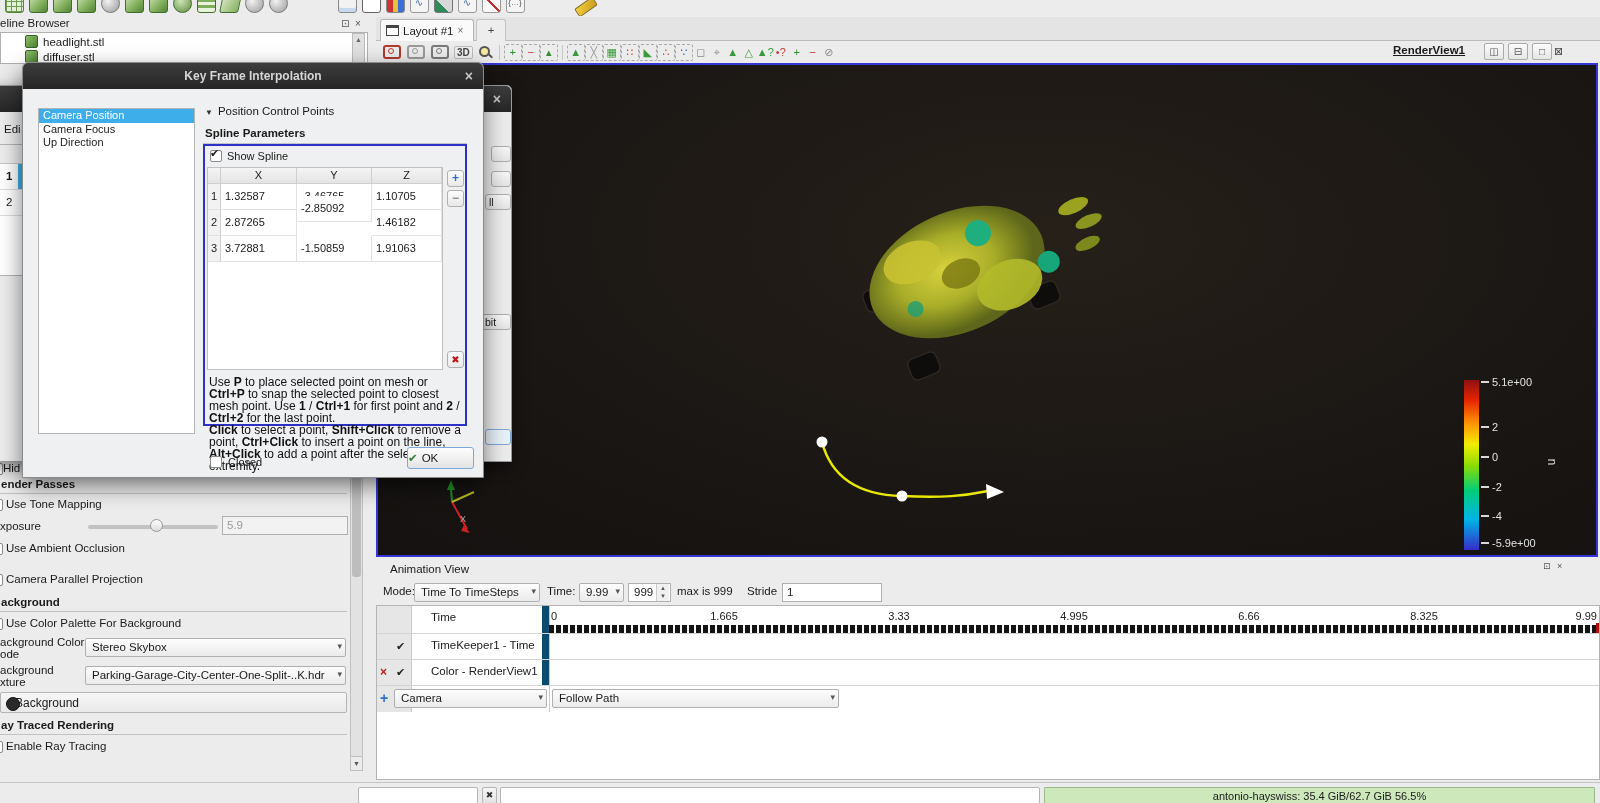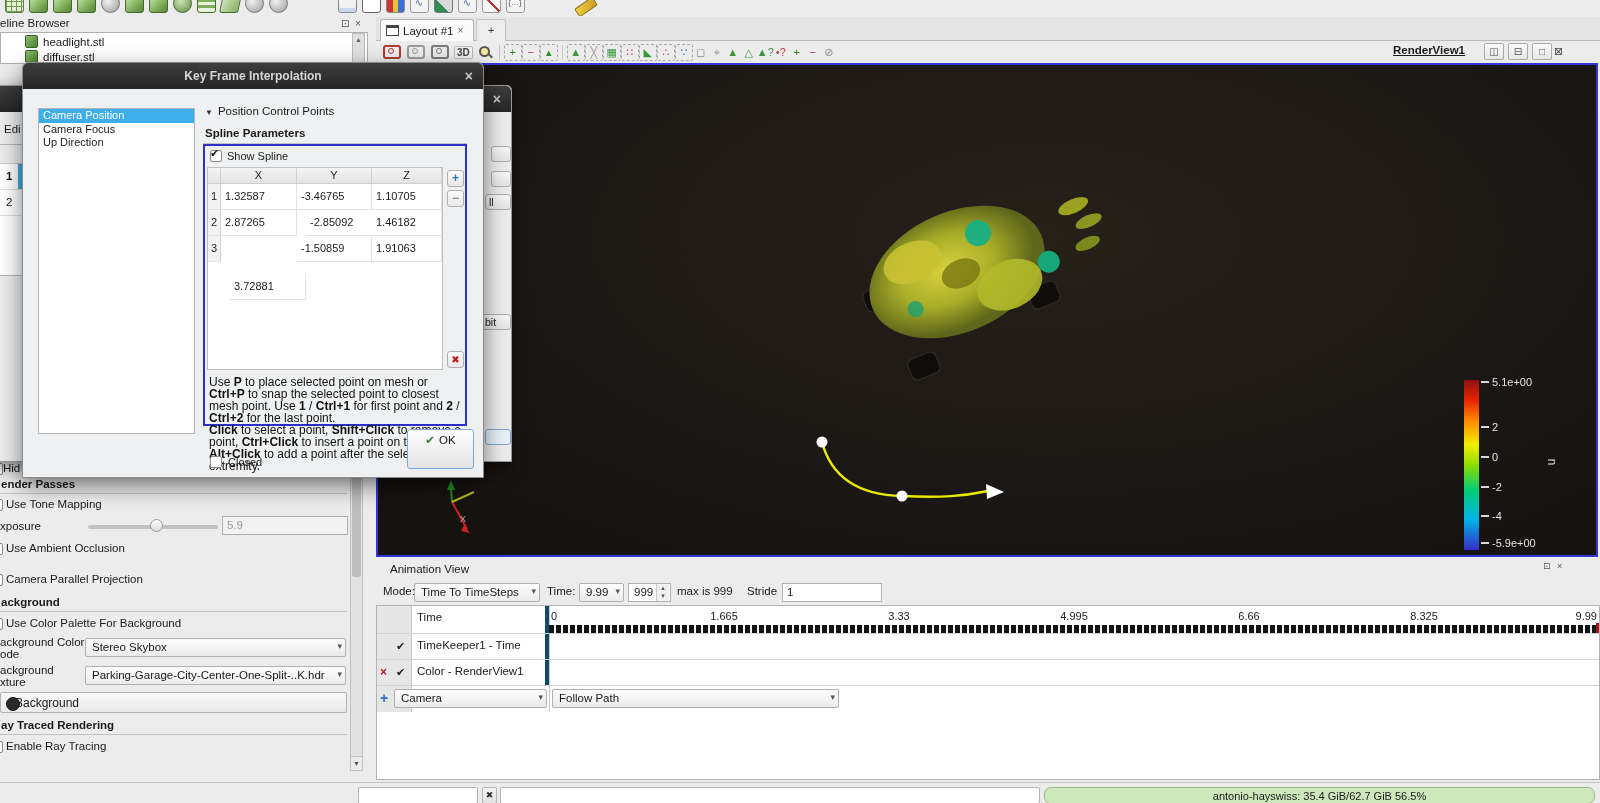--- a/index.html
+++ b/index.html
@@ -86,34 +86,34 @@
   .qcombo .ar{position:absolute;right:3px;top:2px;font-size:9px;color:#555}
   .qinput{position:absolute;height:19px;border:1px solid #b0b0b0;background:#fff;font-size:11.5px;box-sizing:border-box;padding:2px 4px 0 4px}
   .qlabel{position:absolute;font-size:11.5px;padding-top:4px}
   .qspin{position:absolute;height:19px;border:1px solid #b0b0b0;background:#fff;box-sizing:border-box;font-size:11.5px;padding:2px 14px 0 5px}
   .qspin .arrs{position:absolute;right:1px;top:0;width:12px;height:17px;border-left:1px solid #ccc;font-size:6px;color:#555;
                text-align:center;line-height:8px;background:#f0f0f0}
   #animtable{position:absolute;left:0px;top:48px;width:1224px;height:175px;background:#fff;border:1px solid #b4b4b4;box-sizing:border-box}
   .at-grayCol{position:absolute;left:0;top:0;width:34px;height:106px;background:#e6e6e6;border-right:1px solid #c8c8c8}
   .at-vline{position:absolute;left:172px;top:0;width:1px;height:106px;background:#c8c8c8}
   .at-row{position:absolute;left:0;width:1222px;border-bottom:1px solid #d4d4d4;box-sizing:border-box}
-  .at-cellname{position:absolute;left:34px;width:138px;height:100%;padding:5px 0 0 6px;box-sizing:border-box;font-size:11.5px;
-               border-right:4px solid #0c4a6e}
+  .at-cellname{position:absolute;left:34px;width:138px;height:100%;padding:5px 0 0 20px;box-sizing:border-box;font-size:11.5px;
+               border-right:7px solid #0c4a6e}
   .at-chk{position:absolute;left:19px;top:6px;font-size:11px;font-weight:bold;color:#222}
   .at-del{position:absolute;left:3px;top:5px;font-size:12px;font-weight:bold;color:#c01818}
   .at-add{position:absolute;left:3px;top:4px;font-size:14px;font-weight:bold;color:#2a6fd4}
   .tl-label{position:absolute;top:4px;font-size:11px;color:#222}
   .tl-ticks{position:absolute;left:172px;right:0;bottom:0;height:8px;
             background:repeating-linear-gradient(90deg,#141414 0 5px,#f8f8f8 5px 7px)}
   .tl-end{position:absolute;right:0;bottom:0;width:3px;height:10px;background:#b01010}
 
   
   #statusbar{position:absolute;left:0;top:782px;width:1600px;height:21px;background:#ececec;border-top:1px solid #c4c4c4;box-sizing:border-box}
   .sbbox{position:absolute;top:4px;height:17px;background:#fff;border:1px solid #b4b4b4;border-radius:2px;box-sizing:border-box}
-  #sb-mem{position:absolute;left:1044px;top:4px;width:551px;height:17px;border:1px solid #9cb98a;border-radius:7px;
+  #sb-mem{position:absolute;left:1044px;top:4px;width:551px;height:17px;border:1px solid #9cb98a;border-radius:1px;
           background:#cde9bc;box-sizing:border-box;text-align:center;font-size:11px;padding-top:2px;color:#1a1a1a;overflow:hidden}
   #sb-abort{position:absolute;left:482px;top:4px;width:15px;height:17px;border:1px solid #b4b4b4;border-radius:2px;
             background:linear-gradient(#f6f6f6,#e2e2e2);box-sizing:border-box;text-align:center;font-size:9px;color:#333;line-height:15px}
 
   
   #props{position:absolute;left:0;top:440px;width:368px;height:343px;overflow:hidden}
   .prow{position:absolute;left:6px;font-size:11.5px;white-space:nowrap}
   .phead{position:absolute;left:0;width:346px;font-weight:bold;font-size:11.5px;border-bottom:1px solid #c2c2c2;padding:0 0 3px 1px}
   .chk{position:absolute;width:12px;height:12px;background:#fff;border:1px solid #8a8a8a;border-radius:2px;box-sizing:border-box}
   .chk.on::after{content:"✔";position:absolute;left:0;top:-3px;font-size:11px;color:#1a1a1a;font-weight:bold}
@@ -158,22 +158,22 @@
   .kf-th{position:absolute;top:0;height:16px;background:linear-gradient(#f4f4f4,#e4e4e4);border-right:1px solid #cfcfcf;border-bottom:1px solid #cfcfcf;
          text-align:center;font-size:11px;box-sizing:border-box;padding-top:1px}
   .kf-td{position:absolute;height:26px;border-right:1px solid #e2e2e2;border-bottom:1px solid #e2e2e2;font-size:11px;
          box-sizing:border-box;padding:6px 0 0 4px;background:#fff;white-space:nowrap}
   .kf-num{background:#f2f2f2;border-right:1px solid #cfcfcf;text-align:center;padding-left:0}
   .sidebtn{position:absolute;left:242px;width:17px;height:17px;border:1px solid #b0b0b0;border-radius:3px;
            background:linear-gradient(#fcfcfc,#e8e8e8);text-align:center;line-height:15px;font-weight:bold;font-size:12px;box-sizing:border-box}
   #kf-help{position:absolute;left:4px;top:230px;width:252px;font-size:12px;line-height:12px;color:#111}
   #kf-closed{position:absolute;left:5px;top:310px;font-size:11px}
   #kf-closed .chk{position:static;display:inline-block;vertical-align:-2px;margin-right:6px}
-  #kf-ok{position:absolute;right:9px;bottom:8px;width:67px;height:40px;border:1px solid #7ca8d8;border-radius:3px;
-         background:linear-gradient(#fdfdfd,#e4e4e4);box-sizing:border-box;text-align:center;font-size:11.5px;padding-top:3px}
+  #kf-ok{position:absolute;right:9px;bottom:8px;width:67px;height:22px;border:1px solid #7ca8d8;border-radius:3px;
+         background:linear-gradient(#fdfdfd,#e4e4e4);box-sizing:border-box;font-size:11.5px;padding-top:3px}
   #kf-ok .okic{color:#2f7d2f;font-weight:bold;margin-right:4px}
 </style>
 </head>
 <body>
 
 <div id="app">
 
   
   <div id="toolbar-top">
       <span class="ti ti-grid"></span>
@@ -511,24 +511,24 @@
               <div class="kf-th" style="left: 0px; width: 13px;"></div>
               <div class="kf-th" style="left: 13px; width: 76px;">X</div>
               <div class="kf-th" style="left: 89px; width: 75px;">Y</div>
               <div class="kf-th" style="left: 164px; width: 70px;">Z</div>
               <div class="kf-td kf-num" style="left: 0px; top: 16px; width: 13px;">1</div>
               <div class="kf-td" style="left: 13px; top: 16px; width: 76px;">1.32587</div>
               <div class="kf-td" style="left: 89px; top: 16px; width: 75px;">-3.46765</div>
               <div class="kf-td" style="left: 164px; top: 16px; width: 70px;">1.10705</div>
               <div class="kf-td kf-num" style="left: 0px; top: 42px; width: 13px;">2</div>
               <div class="kf-td" style="left: 13px; top: 42px; width: 76px;">2.87265</div>
-              <div class="kf-td" style="left: 89px; top: 42px; width: 75px; margin-left: 9px;">-2.85092</div>
+              <div class="kf-td" style="left: 89px; top: 28px; width: 75px;">-2.85092</div>
               <div class="kf-td" style="left: 164px; top: 42px; width: 70px;">1.46182</div>
               <div class="kf-td kf-num" style="left: 0px; top: 68px; width: 13px;">3</div>
-              <div class="kf-td" style="left: 22px; top: 68px; width: 76px; margin-top: 38px;">3.72881</div>
+              <div class="kf-td" style="left: 13px; top: 68px; width: 76px;">3.72881</div>
               <div class="kf-td" style="left: 89px; top: 68px; width: 75px;">-1.50859</div>
               <div class="kf-td" style="left: 164px; top: 68px; width: 70px;">1.91063</div>
             </div>
           <div class="sidebtn" style="top:24px;color:#2a6fd4">+</div>
           <div class="sidebtn" style="top:44px;color:#8a8a8a">−</div>
           <div class="sidebtn" style="top:205px;color:#c01818;font-size:10px">✖</div>
           <div id="kf-help">Use <b>P</b> to place selected point on mesh or <b>Ctrl+P</b> to snap the selected point to closest mesh point. Use <b>1</b> / <b>Ctrl+1</b> for first point and <b>2</b> / <b>Ctrl+2</b> for the last point.<br><b>Click</b> to select a point, <b>Shift+Click</b> to remove a point, <b>Ctrl+Click</b> to insert a point on the line, <b>Alt+Click</b> to add a point after the selected extremity.</div>
           <div id="kf-closed">
             <span class="chk"></span><span>Closed</span>
           </div>

